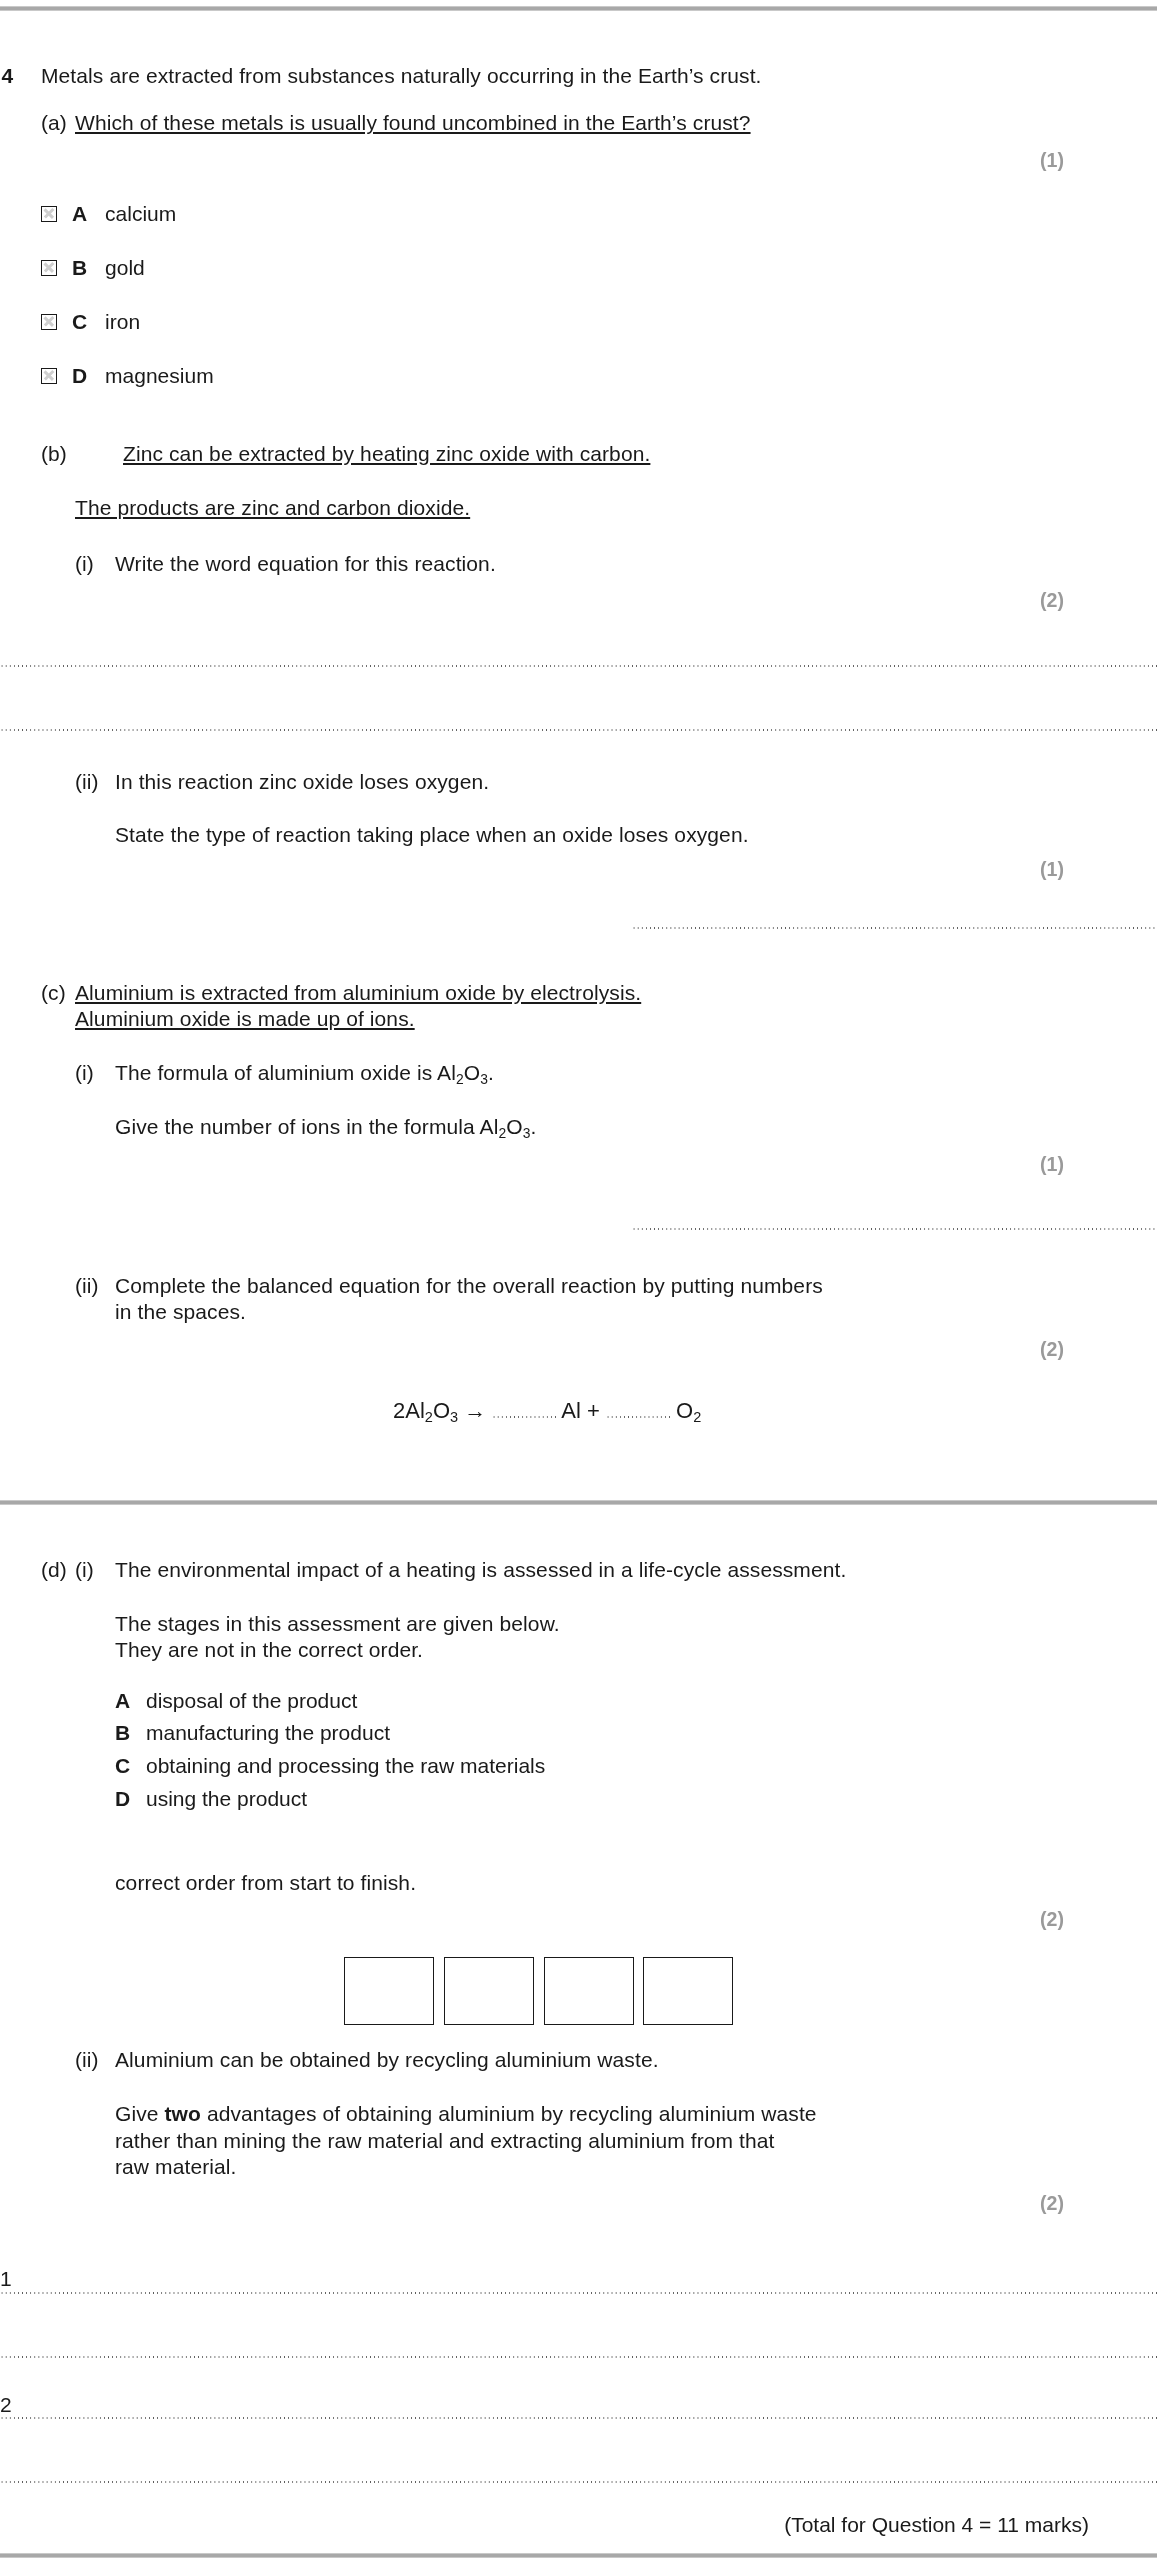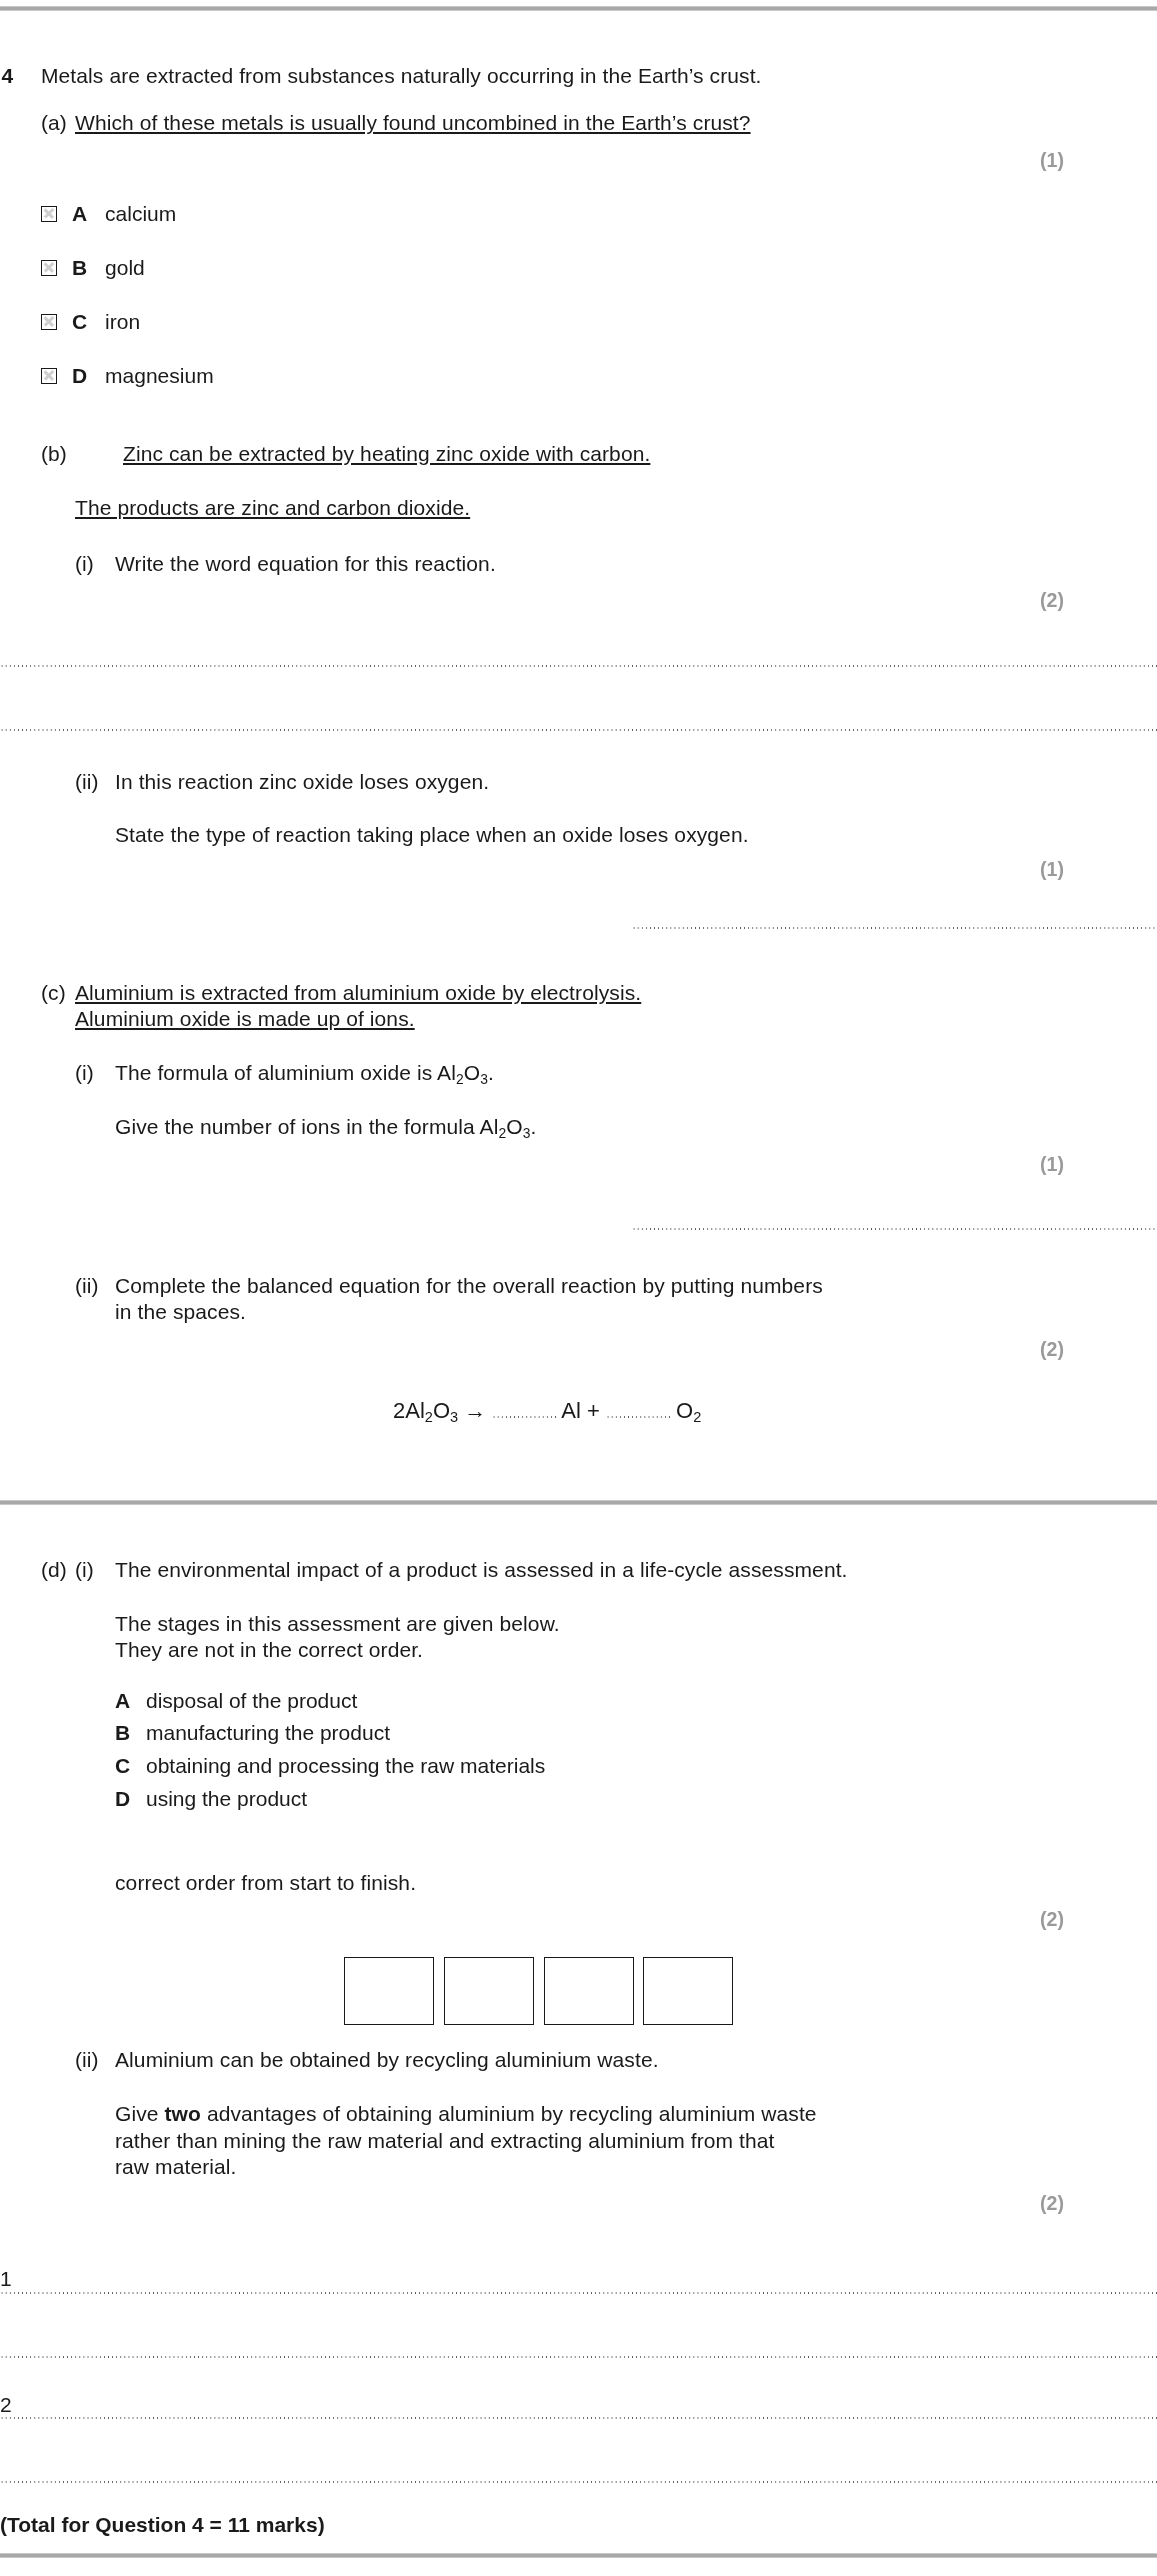--- a/index.html
+++ b/index.html
@@ -188,22 +188,23 @@
     box-sizing: border-box;
     background: #fff;
   }
 
   
   .total {
     position: absolute;
     left: 0;
     top: 2513px;
     width: 1089px;
-    font-size: 21px;
-    font-weight: bold;
+    text-align: right;
+    font-size: 21px;
+    font-weight: normal;
   }
 
   sub { font-size: 0.66em; vertical-align: -0.28em; }
 </style>
 </head>
 <body>
 
 <div class="page">
 
   <div class="rule rule-top"></div>
@@ -272,21 +273,21 @@
 
   <div class="tx i-sub" style="top:1272px;">(ii)</div>
   <div class="tx i-subT" style="top:1272px;">Complete the balanced equation for the overall reaction by putting numbers</div>
   <div class="tx i-subT" style="top:1298px;">in the spaces.</div>
   <div class="marks" style="top:1338px;">(2)</div>
 
   <div class="equation" style="left:393px; top:1397px;"><span>2Al</span><sub>2</sub><span>O</span><sub>3</sub><span> </span><span>→</span><span> </span><span class="eqdots"></span><span> </span><span>Al</span><span> </span><span>+</span><span> </span><span class="eqdots"></span><span> </span><span>O</span><sub>2</sub></div>
 
   <div class="tx i-part" style="top:1556px;">(d)</div>
   <div class="tx" style="left:75px; top:1556px;">(i)</div>
-  <div class="tx i-dsubT" style="top:1556px;">The environmental impact of a product is assessed in a life-cycle assessment.</div>
+  <div class="tx i-dsubT" style="top:1556px;">The environmental impact of a heating is assessed in a life-cycle assessment.</div>
 
   <div class="tx i-dsubT" style="top:1610px;">The stages in this assessment are given below.</div>
   <div class="tx i-dsubT" style="top:1636px;">They are not in the correct order.</div>
 
   <div class="opt-row" style="top:1689px;">
     <span class="opt-letter">A</span>
     <span>disposal of the product</span>
   </div>
   <div class="opt-row" style="top:1721px;">
     <span class="opt-letter">B</span>

